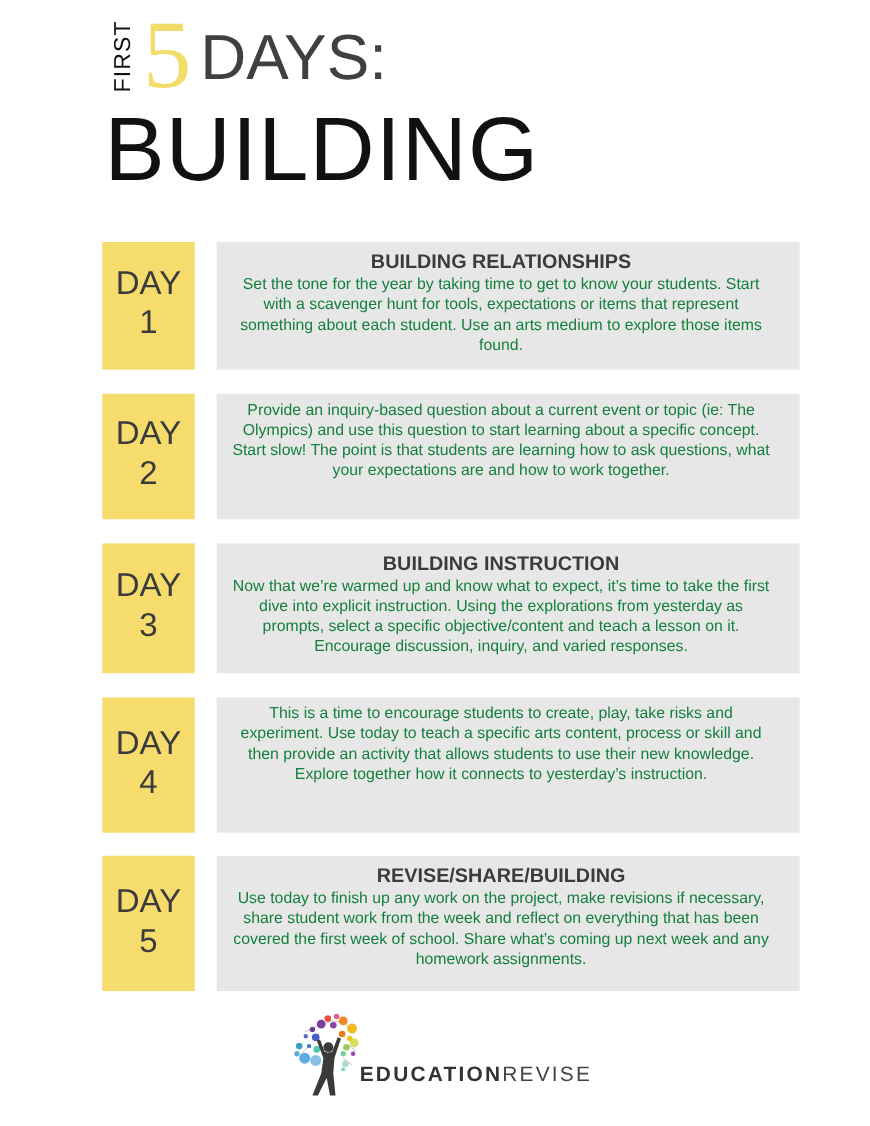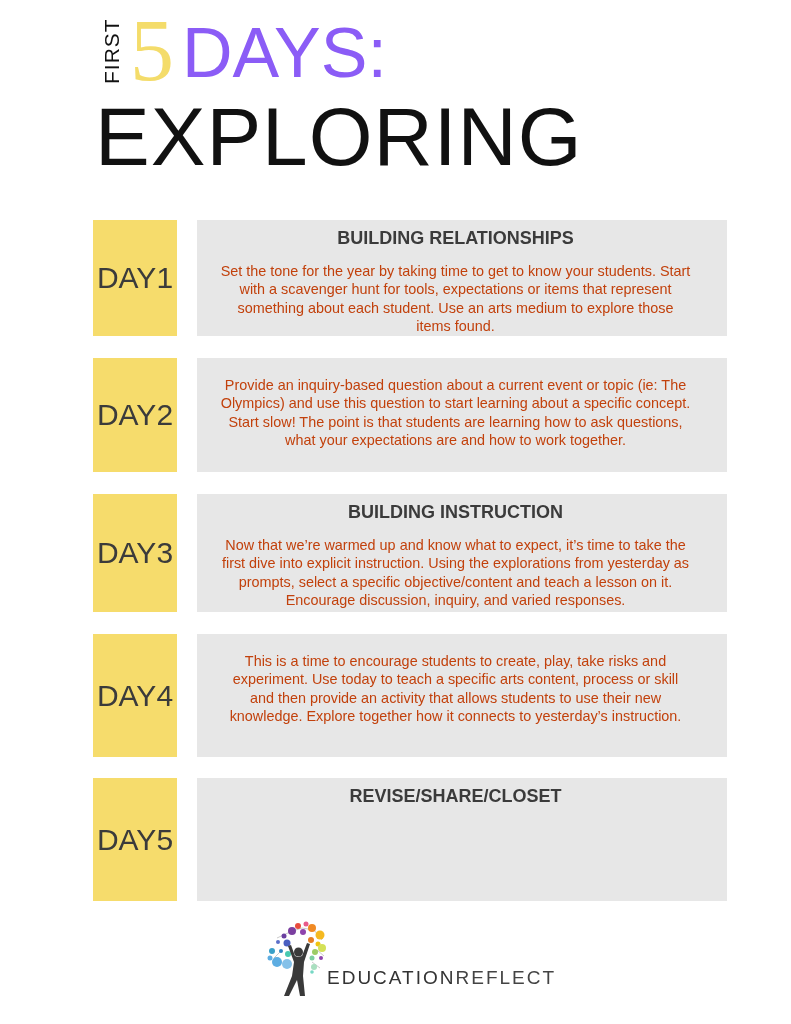--- a/index.html
+++ b/index.html
@@ -4,47 +4,47 @@
   <style>
     html, body { margin: 0; padding: 0; background: #ffffff; }
     body { width: 791px; height: 1024px; position: relative; overflow: hidden;
       font-family: "Liberation Sans", "DejaVu Sans", sans-serif; color: #3a3a3a; }
     .title { position: absolute; left: 0; top: 0; width: 791px; height: 200px; }
     .first { position: absolute; left: 97px; top: 18px; width: 70px; height: 30px;
       transform-origin: left top; transform: translate(0, 66px) rotate(-90deg);
       font-size: 21px; letter-spacing: 1px; color: #111; line-height: 30px; }
     .five { position: absolute; left: 130px; top: 7px; font-family: "Liberation Serif", "DejaVu Serif", serif;
       font-size: 88px; line-height: 88px; color: #f4dc6a; font-weight: normal; }
-    .days { position: absolute; left: 182px; top: 14px; font-size: 70px; line-height: 78px;
-      color: #8b5cf6; font-weight: normal; letter-spacing: 0px; }
+    .days { position: absolute; left: 182px; top: 14px; font-size: 58px; line-height: 78px;
+      color: #404040; font-weight: normal; letter-spacing: 0px; }
     .framework { position: absolute; left: 95px; top: 96px; font-size: 82px; line-height: 82px;
       color: #111; letter-spacing: 1px; }
     .row { position: absolute; left: 93px; width: 634px; }
     .daybox { position: absolute; left: 0; top: 0; bottom: 0; width: 84px; background: #f6dc6c;
-      display: flex; flex-direction: row; align-items: center; justify-content: center; }
+      display: flex; flex-direction: column; align-items: center; justify-content: center; }
     .daybox .lbl { font-size: 30px; line-height: 32px; color: #3b3b3b; }
     .daybox .num { font-size: 30px; line-height: 40px; color: #3b3b3b; }
     .content { position: absolute; left: 104px; right: 0; top: 0; bottom: 0; background: #e7e7e7;
       padding: 6px 24px 0 11px; box-sizing: border-box; text-align: center; }
     .content h2 { margin: 0; font-size: 18px; line-height: 24px; font-weight: bold; color: #3b3b3b; }
-    .content p { margin: 12px; font-size: 14.4px; line-height: 18.3px; color: #c2410c; }
+    .content p { margin: 0; font-size: 14.4px; line-height: 18.3px; color: #15803d; }
     .logo { position: absolute; left: 262px; top: 918px; width: 260px; height: 80px; }
     .logo svg { position: absolute; left: 0; top: 0; }
     .logo-text { position: absolute; left: 65px; top: 49px; font-size: 19px; letter-spacing: 2px; color: #333; }
-    .logo-text b { font-weight: normal; }
+    .logo-text b { font-weight: bold; }
     .logo-text span.light { font-weight: normal; color: #444; }
   </style>
 </head>
 <body>
 
 <div class="title">
   <div class="first">FIRST</div>
   <div class="five">5</div>
   <div class="days">DAYS:</div>
-  <div class="framework">EXPLORING</div>
+  <div class="framework">BUILDING</div>
 </div>
 
 <div class="row" style="top:220px;height:116px;">
   <div class="daybox">
     <div class="lbl">DAY</div>
     <div class="num">1</div>
   </div>
   <div class="content">
     <h2>BUILDING RELATIONSHIPS</h2>
     <p>Set the tone for the year by taking time to get to know your students. Start with a scavenger hunt for tools, expectations or items that represent something about each student. Use an arts medium to explore those items found.</p>
@@ -81,21 +81,22 @@
     <p>This is a time to encourage students to create, play, take risks and experiment.  Use today to teach a specific arts content, process or skill and then provide an activity that allows students to use their new knowledge.  Explore together how it connects to yesterday’s instruction.</p>
   </div>
 </div>
 
 <div class="row" style="top:778px;height:123px;">
   <div class="daybox">
     <div class="lbl">DAY</div>
     <div class="num">5</div>
   </div>
   <div class="content">
-    <h2>REVISE/SHARE/CLOSET</h2>
+    <h2>REVISE/SHARE/BUILDING</h2>
+    <p>Use today to finish up any work on the project, make revisions if necessary, share student work from the week and reflect on everything that has been covered the first week of school.  Share what’s coming up next week and any homework assignments.</p>
   </div>
 </div>
 
 <div class="logo">
   <svg width="80" height="80" viewBox="0 0 80 80">
     <g stroke="#bbb" stroke-width="0.8" fill="none">
       <line x1="15" y1="20" x2="28" y2="14"></line>
         <line x1="28" y1="14" x2="40" y2="10"></line>
       <line x1="40" y1="10" x2="52" y2="12"></line>
         <line x1="52" y1="12" x2="60" y2="22"></line>
@@ -122,14 +123,14 @@
     <circle cx="26" cy="36" r="3" fill="#48c9b0"></circle>
     <circle cx="50" cy="40" r="2.5" fill="#7dcea0"></circle>
     <circle cx="59" cy="40" r="2" fill="#8e44ad"></circle>
     <circle cx="15" cy="44" r="5" fill="#5dade2"></circle>
     <circle cx="25" cy="46" r="5" fill="#85c1e9"></circle>
     <circle cx="52" cy="49" r="3" fill="#a9dfbf"></circle>
     <circle cx="50" cy="54" r="1.8" fill="#76d7c4"></circle>
     <path d="M26 28 L32 44 L30 58 L22 78 L27 78 L35 62 L38 78 L43 78 L41 58 L42 44 L48 26 L45 25 L40 38 L36 39 L33 38 L29 27 Z" fill="#3a3a3a"></path>
     <circle cx="36.5" cy="34" r="4.5" fill="#3a3a3a"></circle>
   </svg>
-  <div class="logo-text"><b>EDUCATION</b><span class="light">REFLECT</span></div>
+  <div class="logo-text"><b>EDUCATION</b><span class="light">REVISE</span></div>
 </div>
 
 </body></html>

